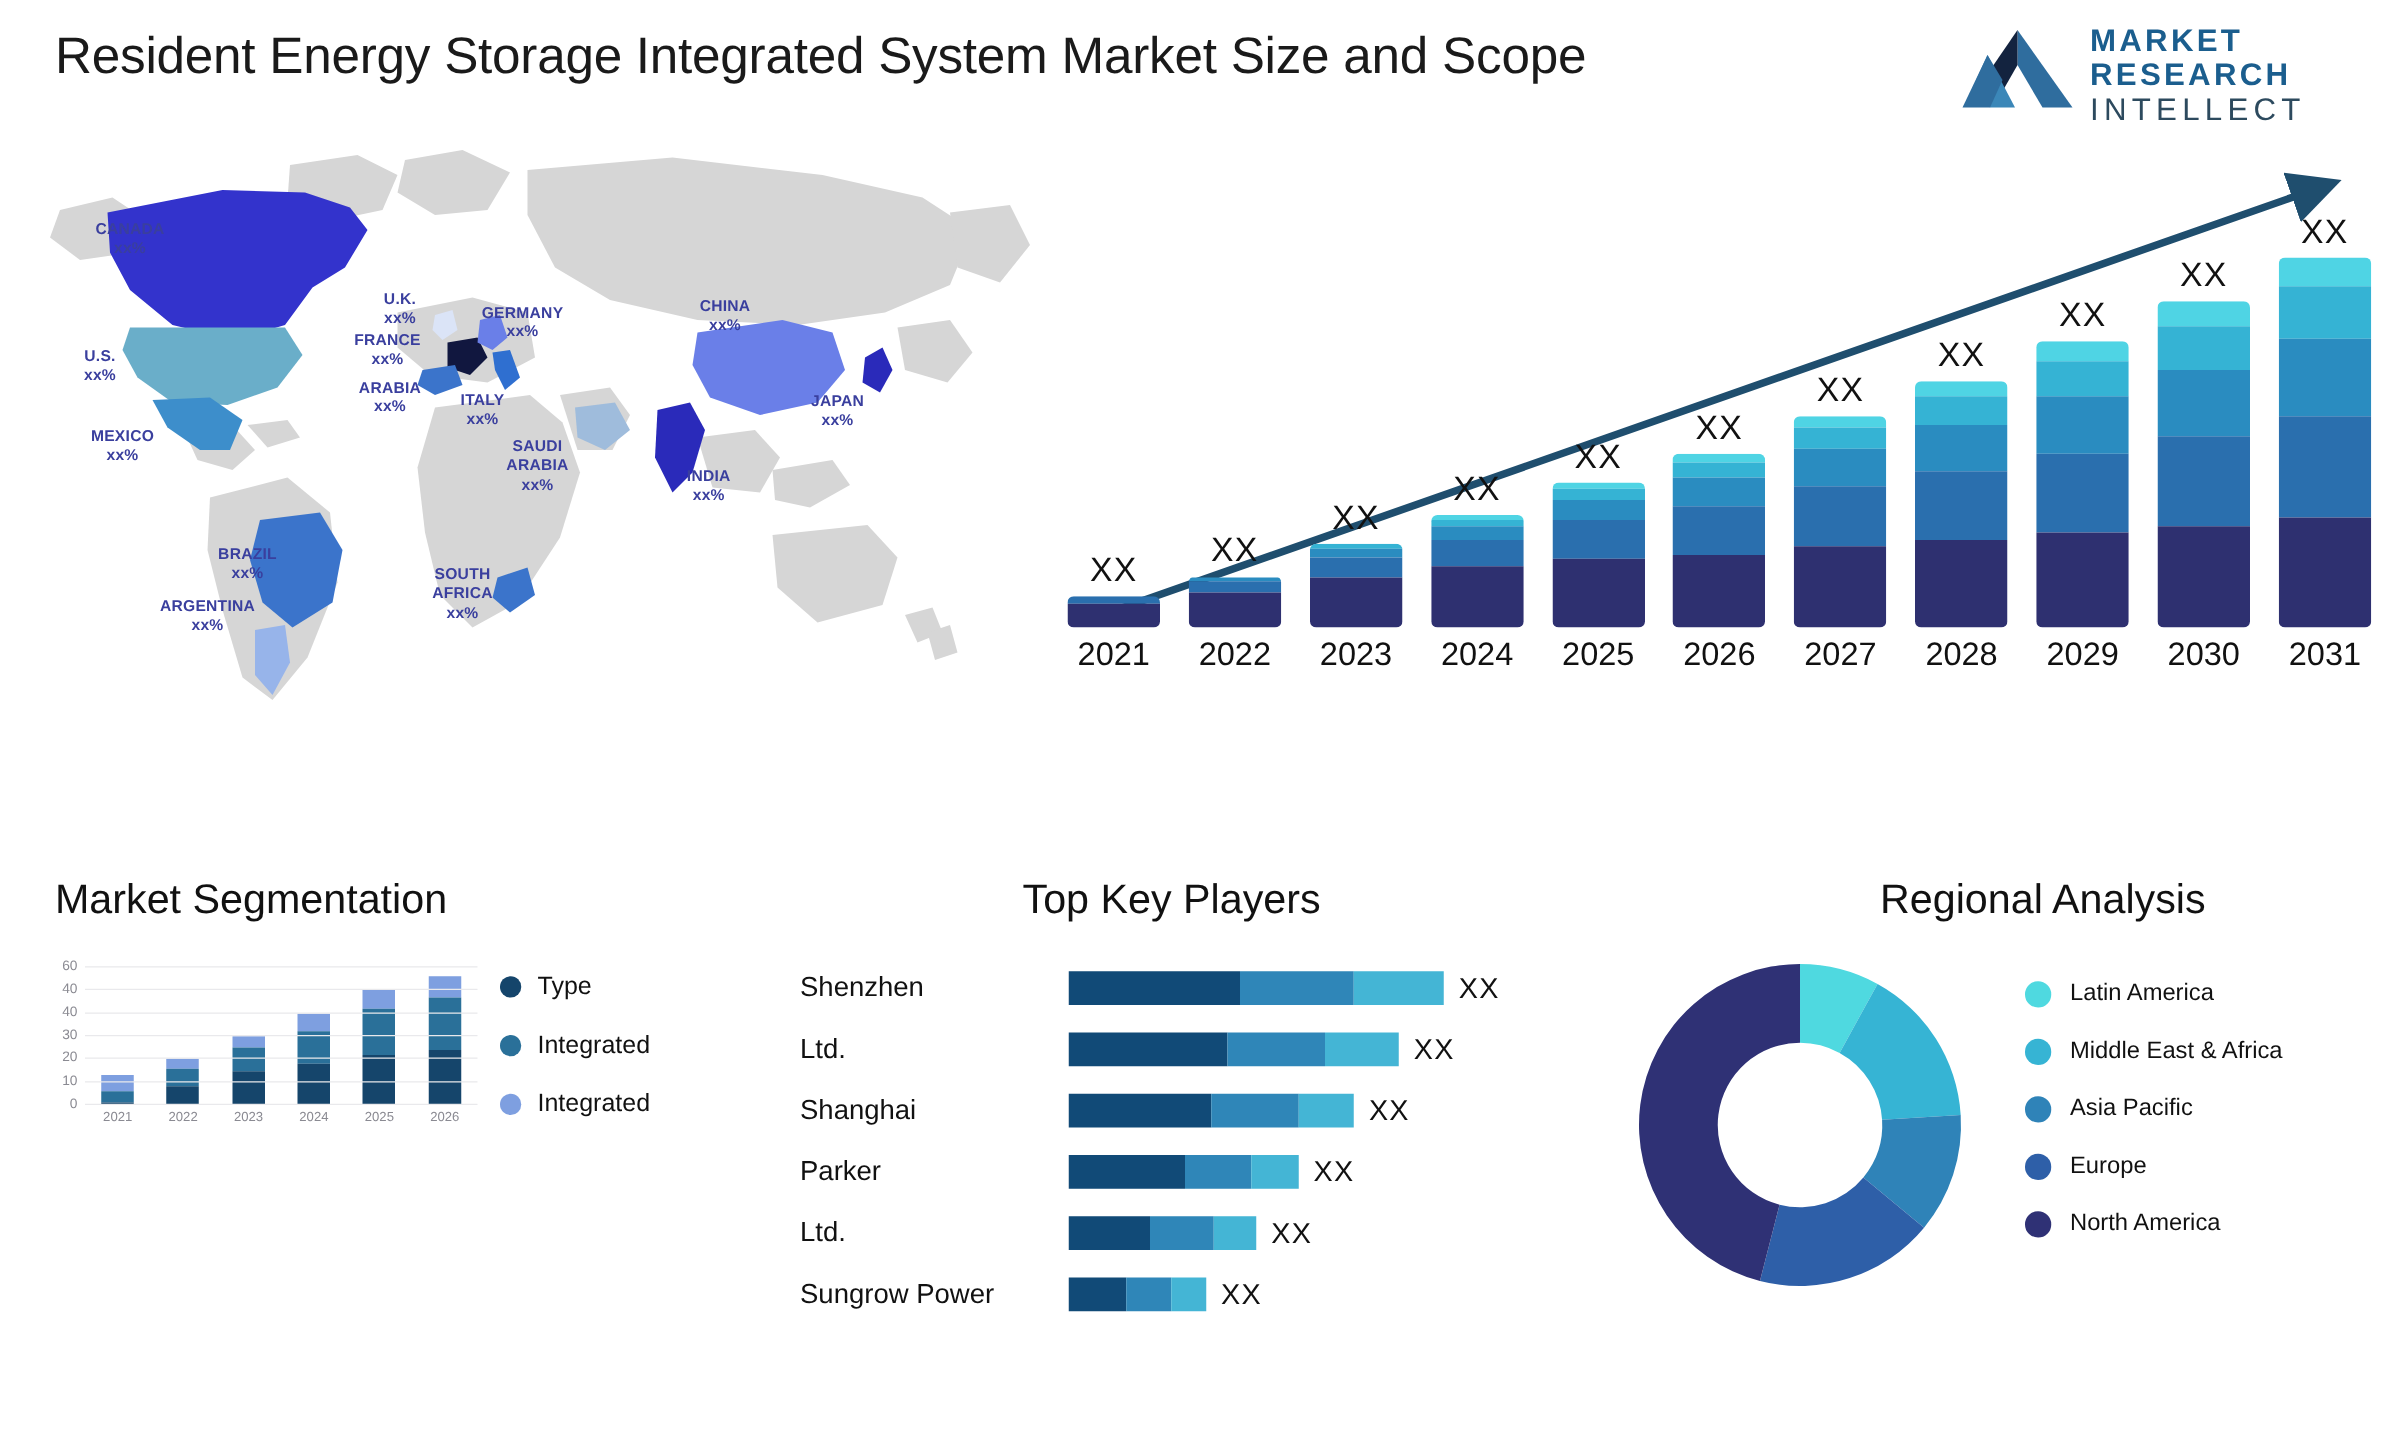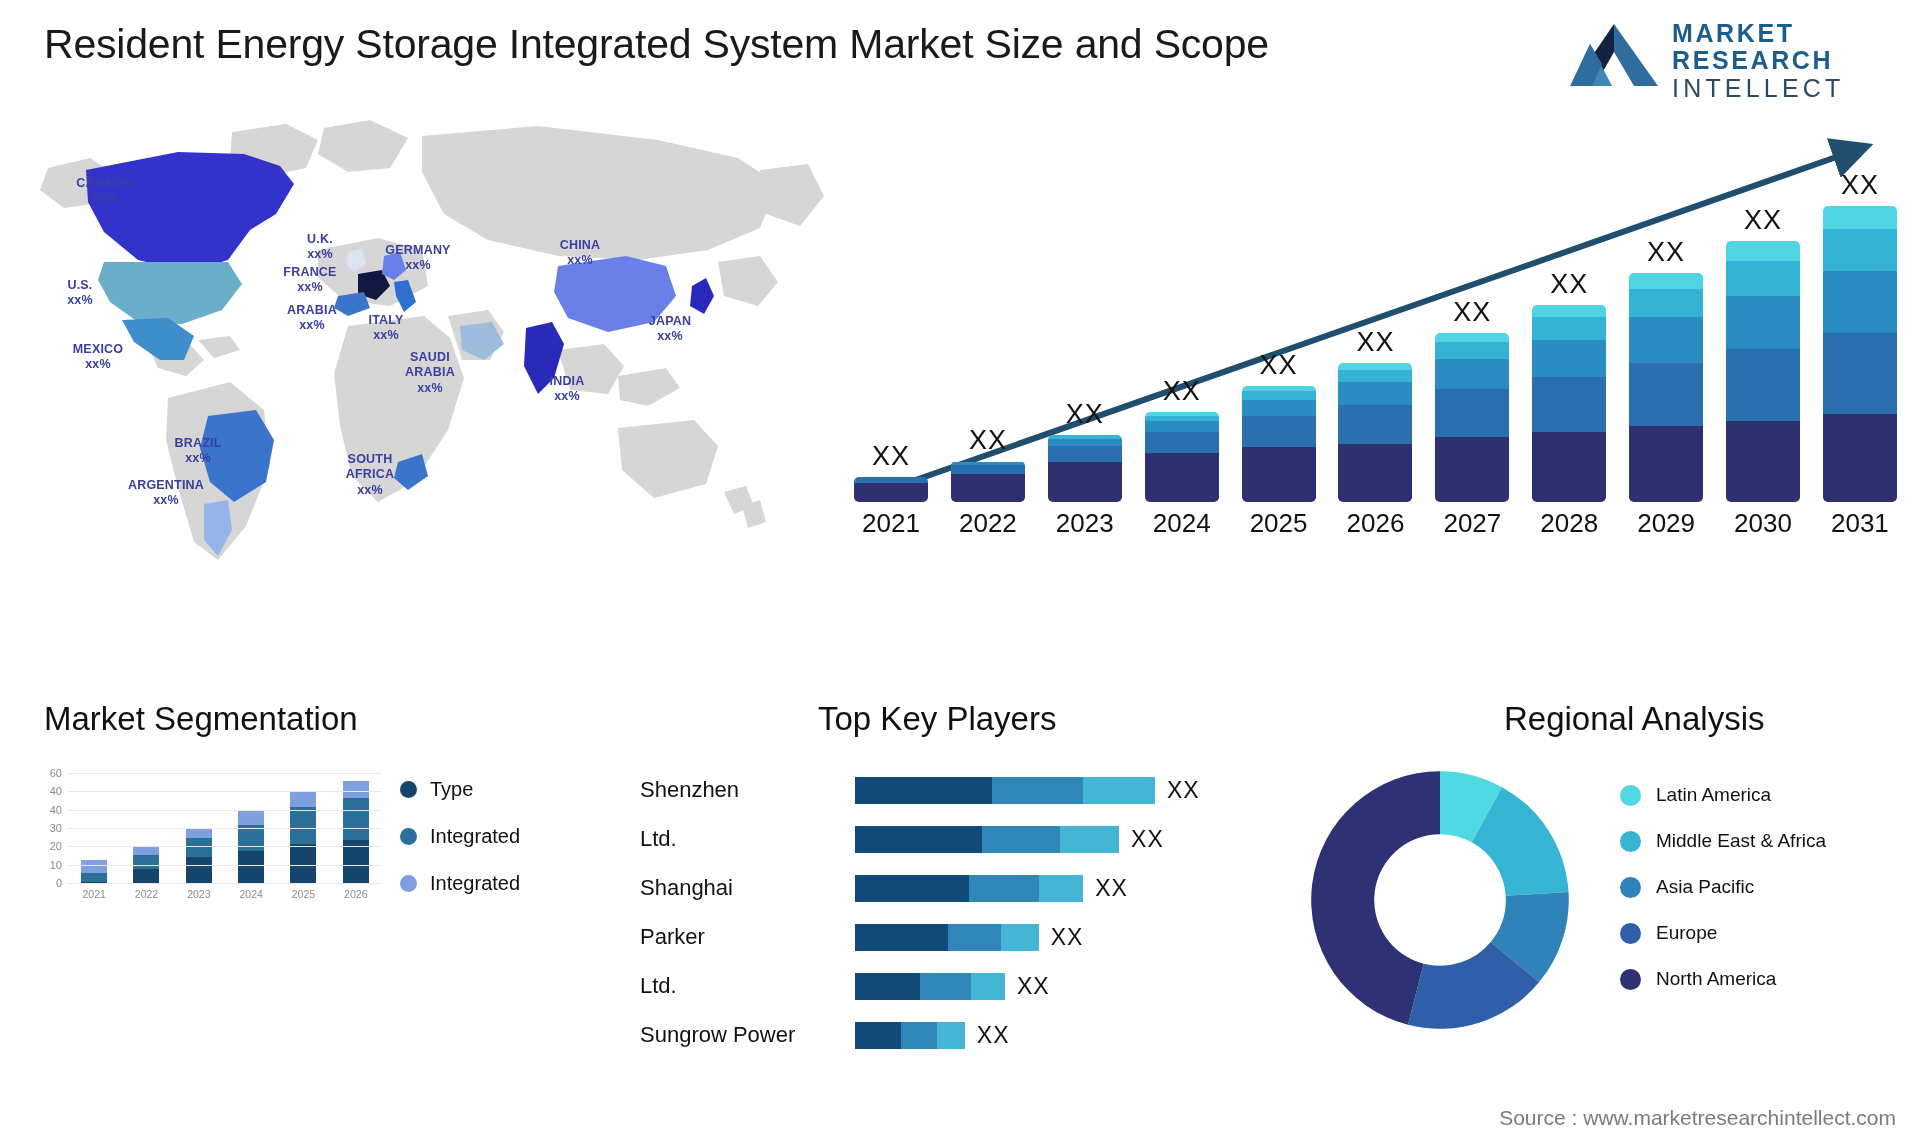--- a/index.html
+++ b/index.html
@@ -542,14 +542,13 @@
       <div class="dleg-item">
         <span class="dleg-dot" style="background: rgb(46, 95, 168);"></span>
         <span class="dleg-txt">Europe</span>
       </div>
       <div class="dleg-item">
         <span class="dleg-dot" style="background: rgb(47, 49, 117);"></span>
         <span class="dleg-txt">North America</span>
       </div>
     </div>
 
-  <div id="source">Source : www.marketresearchintellect.com</div>
 </div>
 
 </body></html>

